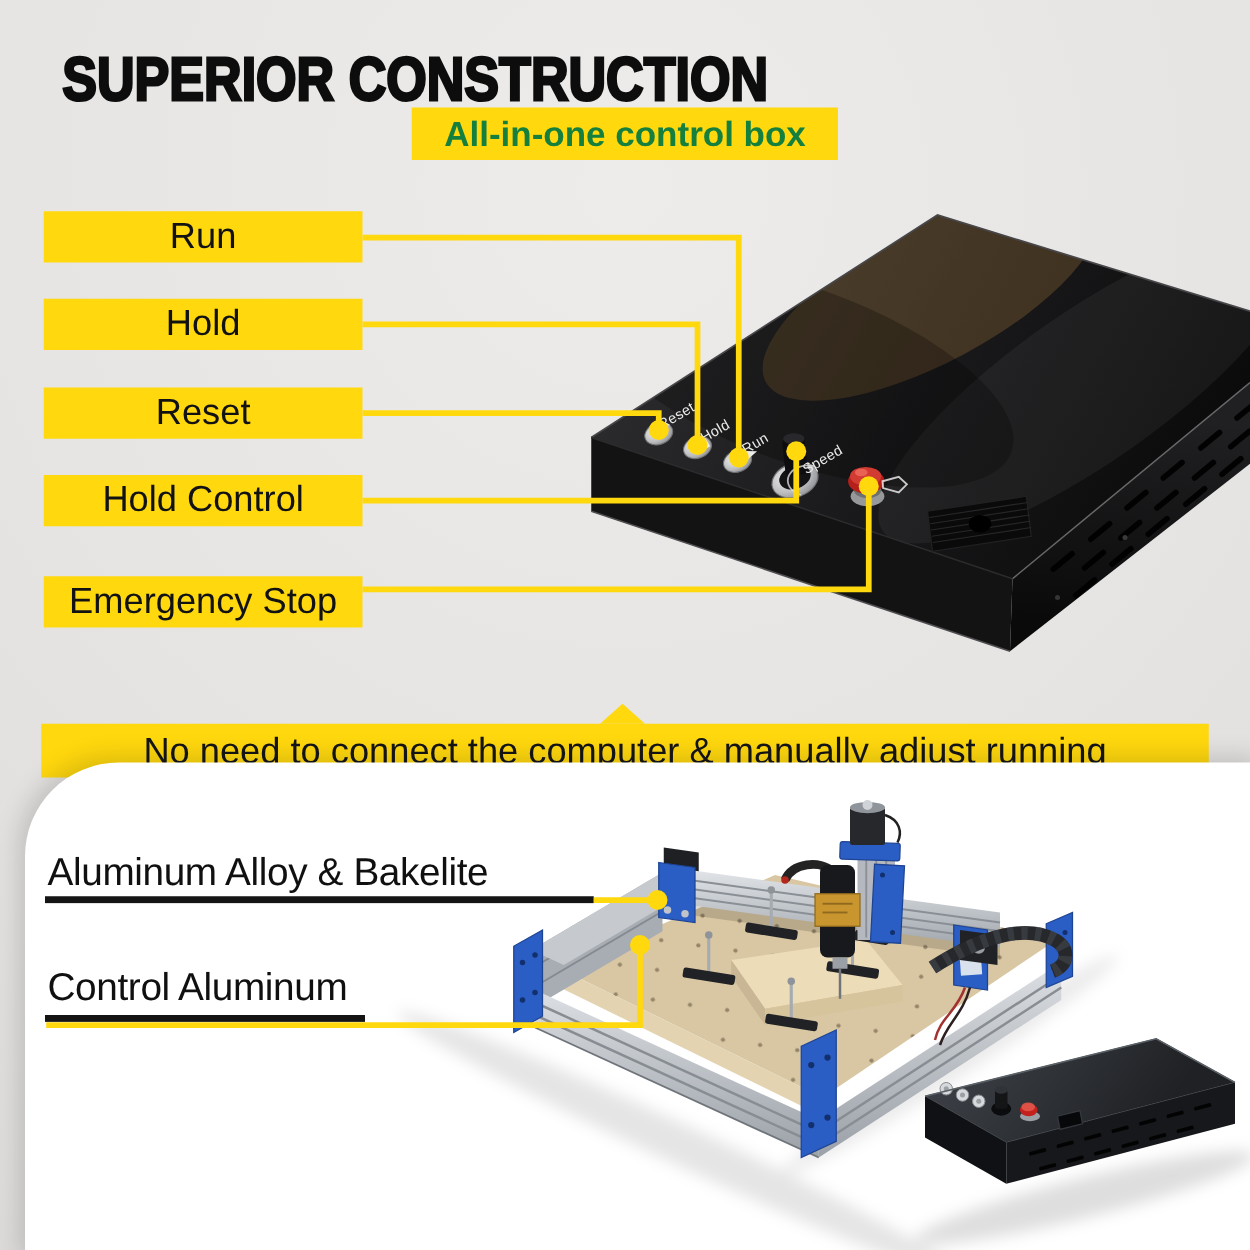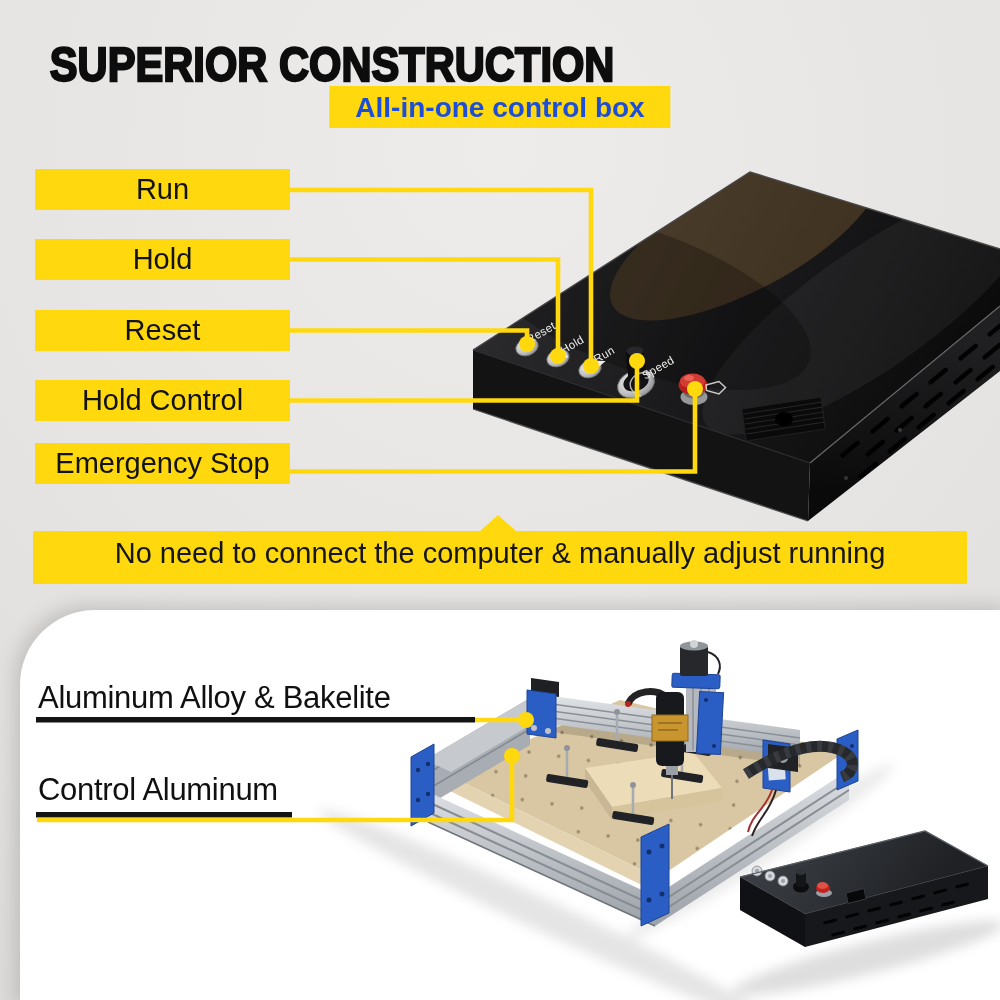--- a/index.html
+++ b/index.html
@@ -11,30 +11,30 @@
   .abs{position:absolute;}
   
   .title{top:20px;left:0;width:1000px;text-align:left;color:#0d0d0d;margin-top:16px;}
   .title span{
     display:inline-block;font-size:49px;font-weight:bold;letter-spacing:0px;
     transform:scaleX(.85);-webkit-text-stroke:2.3px #0d0d0d;white-space:nowrap;
   }
   .subtitle{
     top:86px;left:50%;transform:translateX(-50%);
     background:#ffd80e;height:42px;line-height:43px;padding:0 26px;
-    font-size:28px;font-weight:bold;color:#1d4ed8;white-space:nowrap;
+    font-size:28px;font-weight:bold;color:#15803d;white-space:nowrap;
   }
   
   .callout{
     left:35px;width:255px;height:41px;background:#ffd80e;
     color:#121212;font-size:29px;text-align:center;line-height:41px;white-space:nowrap;
   }
   
   .banner{
-    left:33px;top:531px;width:934px;height:53px;background:#ffd80e;
+    left:33px;top:579px;width:934px;height:43px;background:#ffd80e;
     text-align:center;font-size:29px;line-height:45px;color:#151515;
   }
   .banner-tri{
     position:absolute;left:447px;top:-16px;width:0;height:0;
     border-left:18px solid transparent;border-right:18px solid transparent;
     border-bottom:16px solid #ffd80e;
   }
   
   .card{
     left:20px;top:610px;width:990px;height:400px;background:#ffffff;
@@ -173,21 +173,21 @@
     <circle cx="527" cy="344" r="8"></circle>
     <circle cx="637" cy="361" r="8"></circle>
     <circle cx="695" cy="389" r="8"></circle>
   </g>
 </svg>
 
 <div class="abs callout" style="top:169px">Run</div>
 <div class="abs callout" style="top:239px">Hold</div>
 <div class="abs callout" style="top:310px">Reset</div>
 <div class="abs callout" style="top:380px">Hold Control</div>
-<div class="abs callout" style="top:443px">Emergency Stop</div>
+<div class="abs callout" style="top:461px">Emergency Stop</div>
 
 <div class="abs banner">
   <div class="banner-tri"></div>
   <span>No need to connect the computer &amp; manually adjust running</span>
 </div>
 
 <div class="abs card"></div>
 
 <svg class="abs overlay" style="top:600px;left:0" width="1000" height="400" viewBox="0 0 1000 400">
   <defs>

